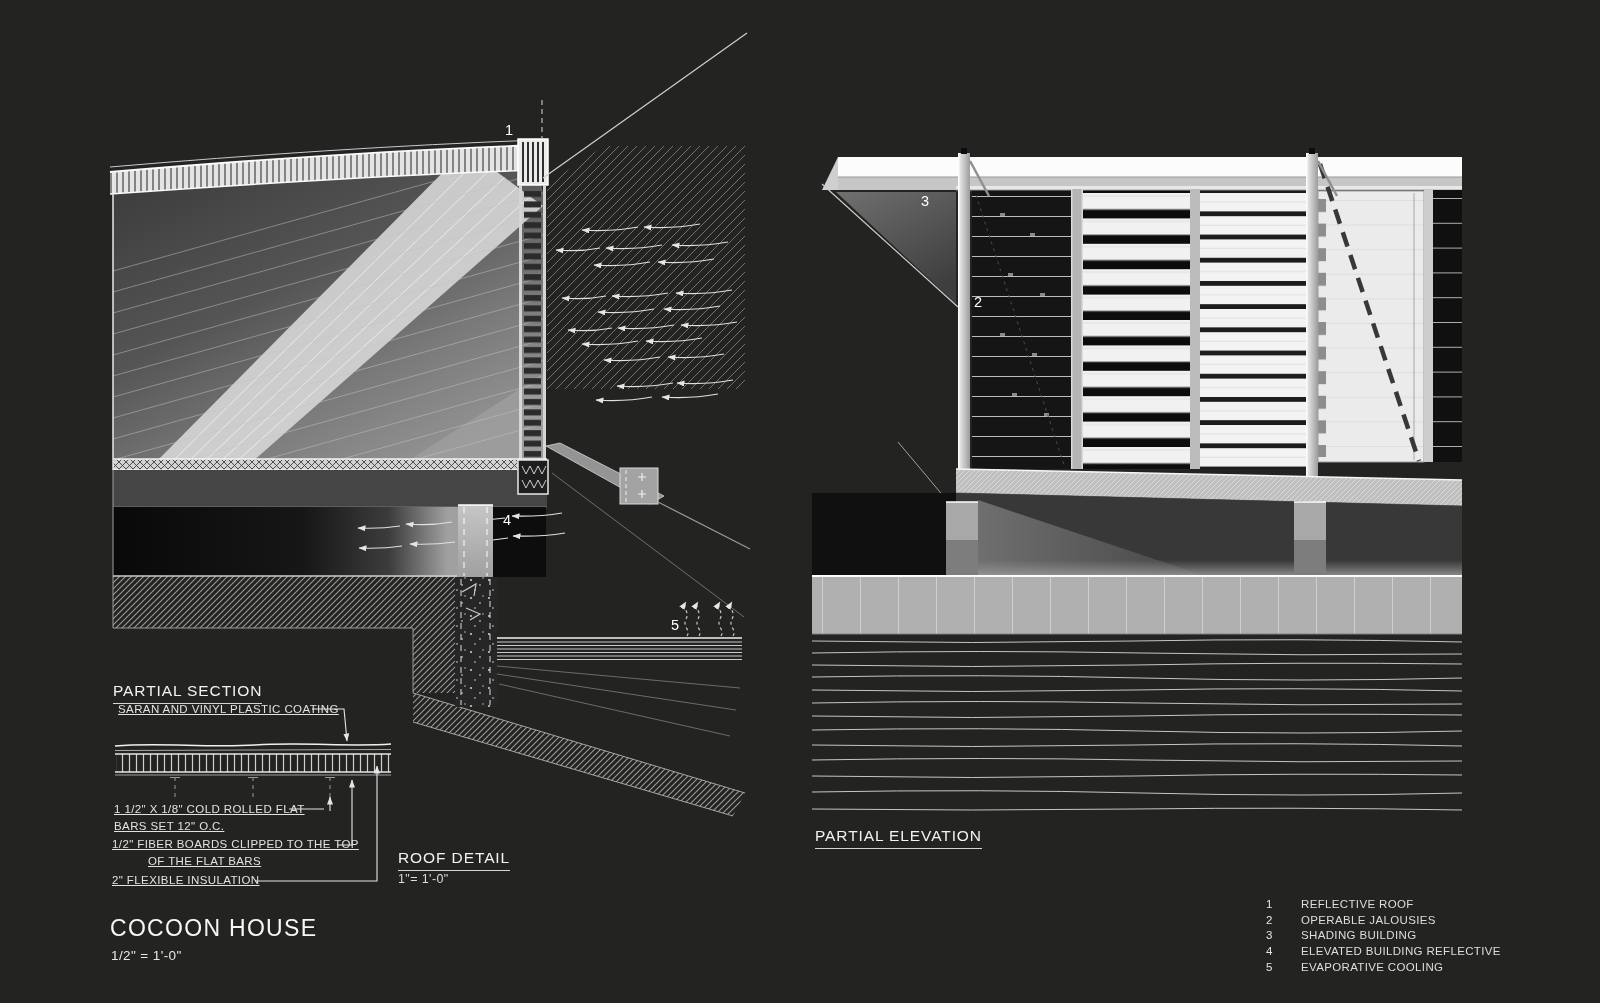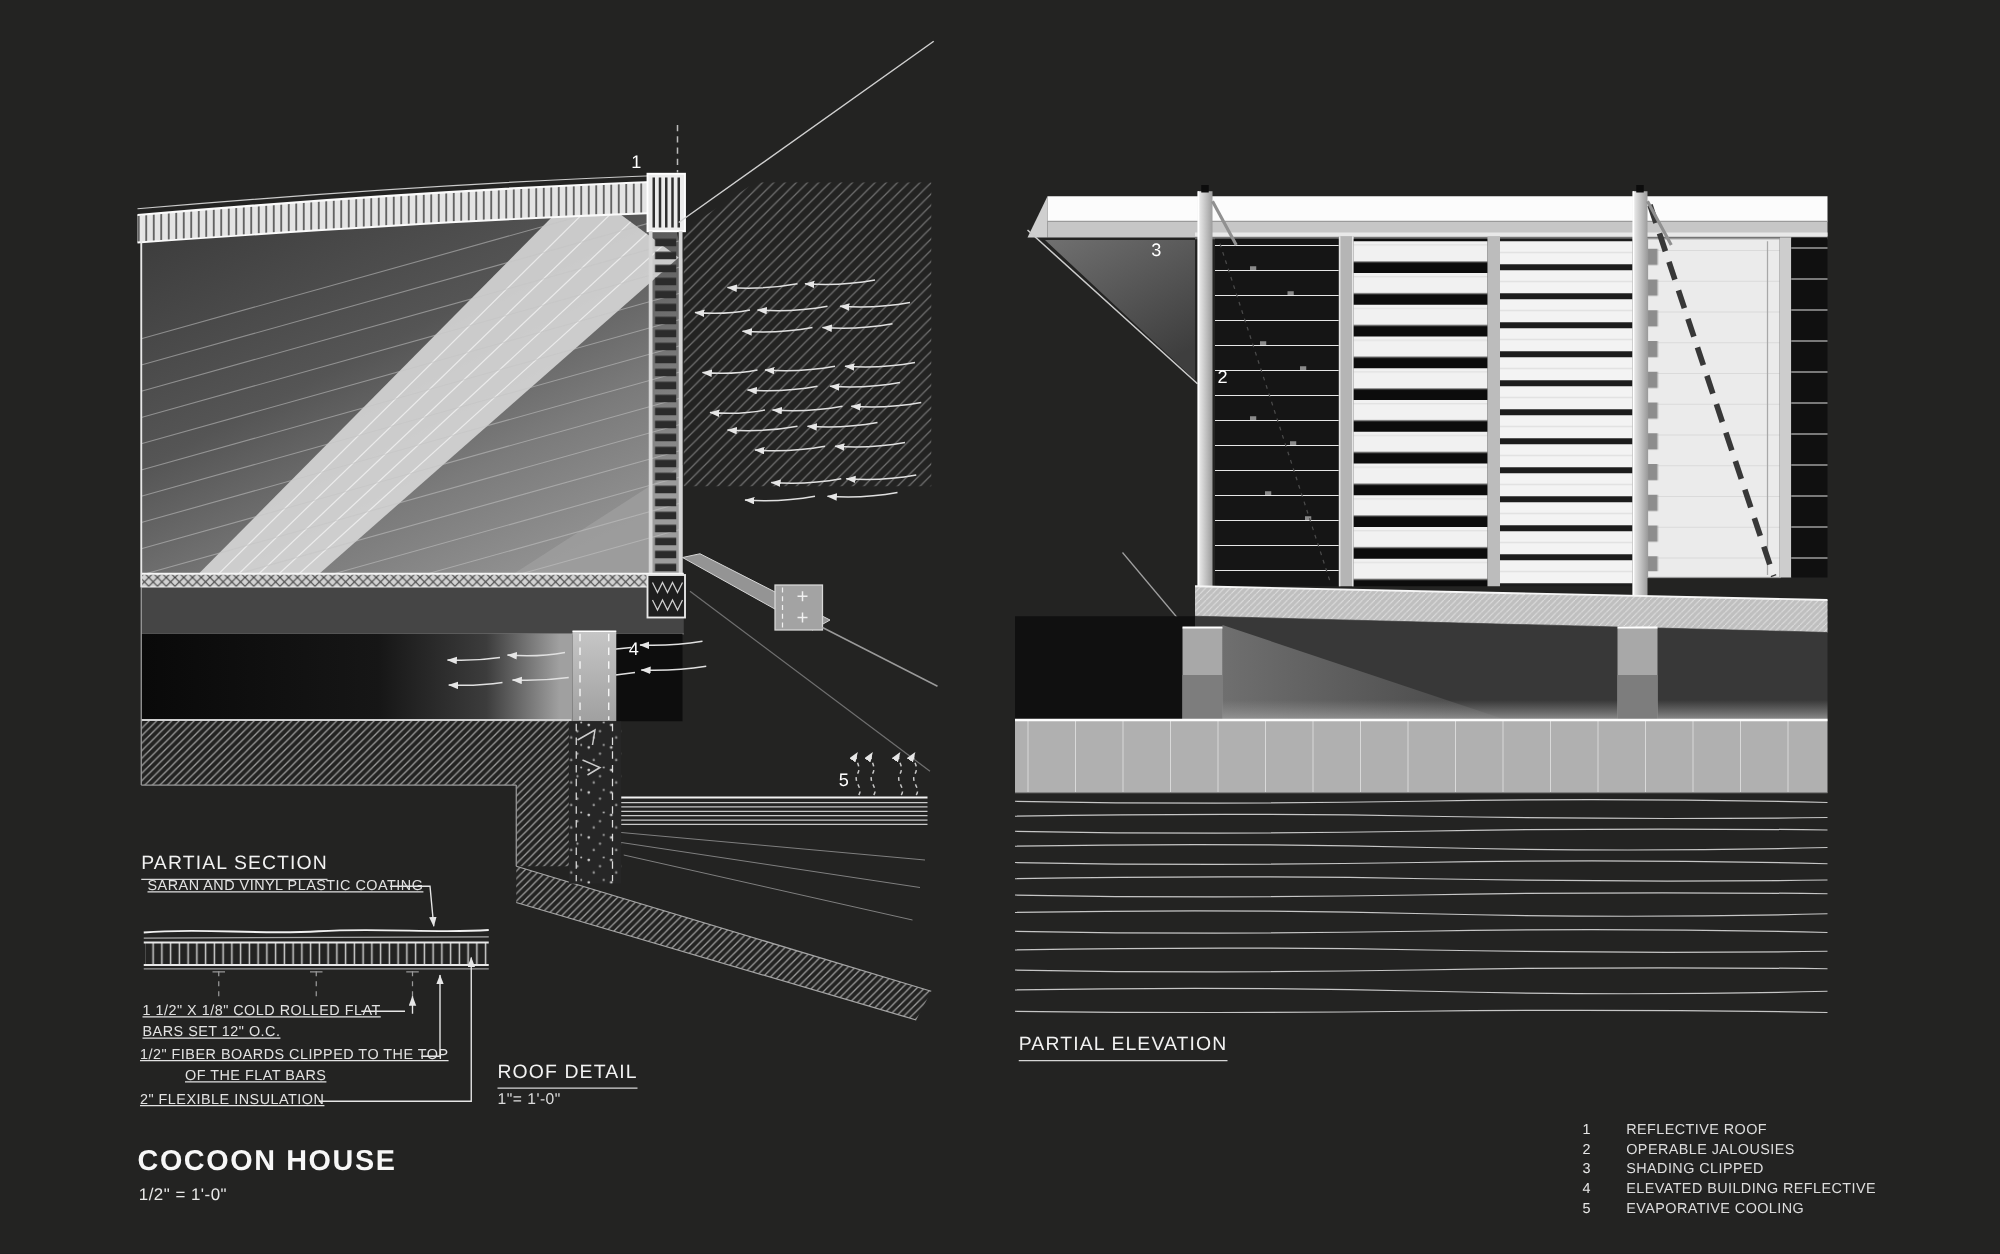--- a/index.html
+++ b/index.html
@@ -456,35 +456,35 @@
 <div class="lbl ann" style="left:118px;top:703px;">SARAN AND VINYL PLASTIC COATING</div>
 <div class="lbl ann" style="left:114px;top:803px;">1 1/2" X 1/8" COLD ROLLED FLAT</div>
 <div class="lbl ann" style="left:114px;top:820px;">BARS SET 12" O.C.</div>
 <div class="lbl ann" style="left:112px;top:838px;">1/2" FIBER BOARDS CLIPPED TO THE TOP</div>
 <div class="lbl ann" style="left:112px;top:855px;margin-left:36px;">OF THE FLAT BARS</div>
 <div class="lbl ann" style="left:112px;top:874px;">2" FLEXIBLE INSULATION</div>
 
 <div class="lbl dwg-title" style="left:398px;top:849px;">ROOF DETAIL</div>
 <div class="lbl dwg-scale" style="left:398px;top:872px;">1"= 1'-0"</div>
 
-<div class="lbl main-title" style="left:110px;top:915px;font-weight:bold;">COCOON HOUSE</div>
+<div class="lbl main-title" style="left:110px;top:915px;">COCOON HOUSE</div>
 <div class="lbl main-scale" style="left:111px;top:948px;">1/2" = 1'-0"</div>
 
 <div class="legend">
   <div class="legend-row">
     <span class="legend-num">1</span>
     <span class="legend-label">REFLECTIVE ROOF</span>
   </div>
   <div class="legend-row">
     <span class="legend-num">2</span>
     <span class="legend-label">OPERABLE JALOUSIES</span>
   </div>
   <div class="legend-row">
     <span class="legend-num">3</span>
-    <span class="legend-label">SHADING CLIPPED</span>
+    <span class="legend-label">SHADING BUILDING</span>
   </div>
   <div class="legend-row">
     <span class="legend-num">4</span>
     <span class="legend-label">ELEVATED BUILDING REFLECTIVE</span>
   </div>
   <div class="legend-row">
     <span class="legend-num">5</span>
     <span class="legend-label">EVAPORATIVE COOLING</span>
   </div>
 </div>

